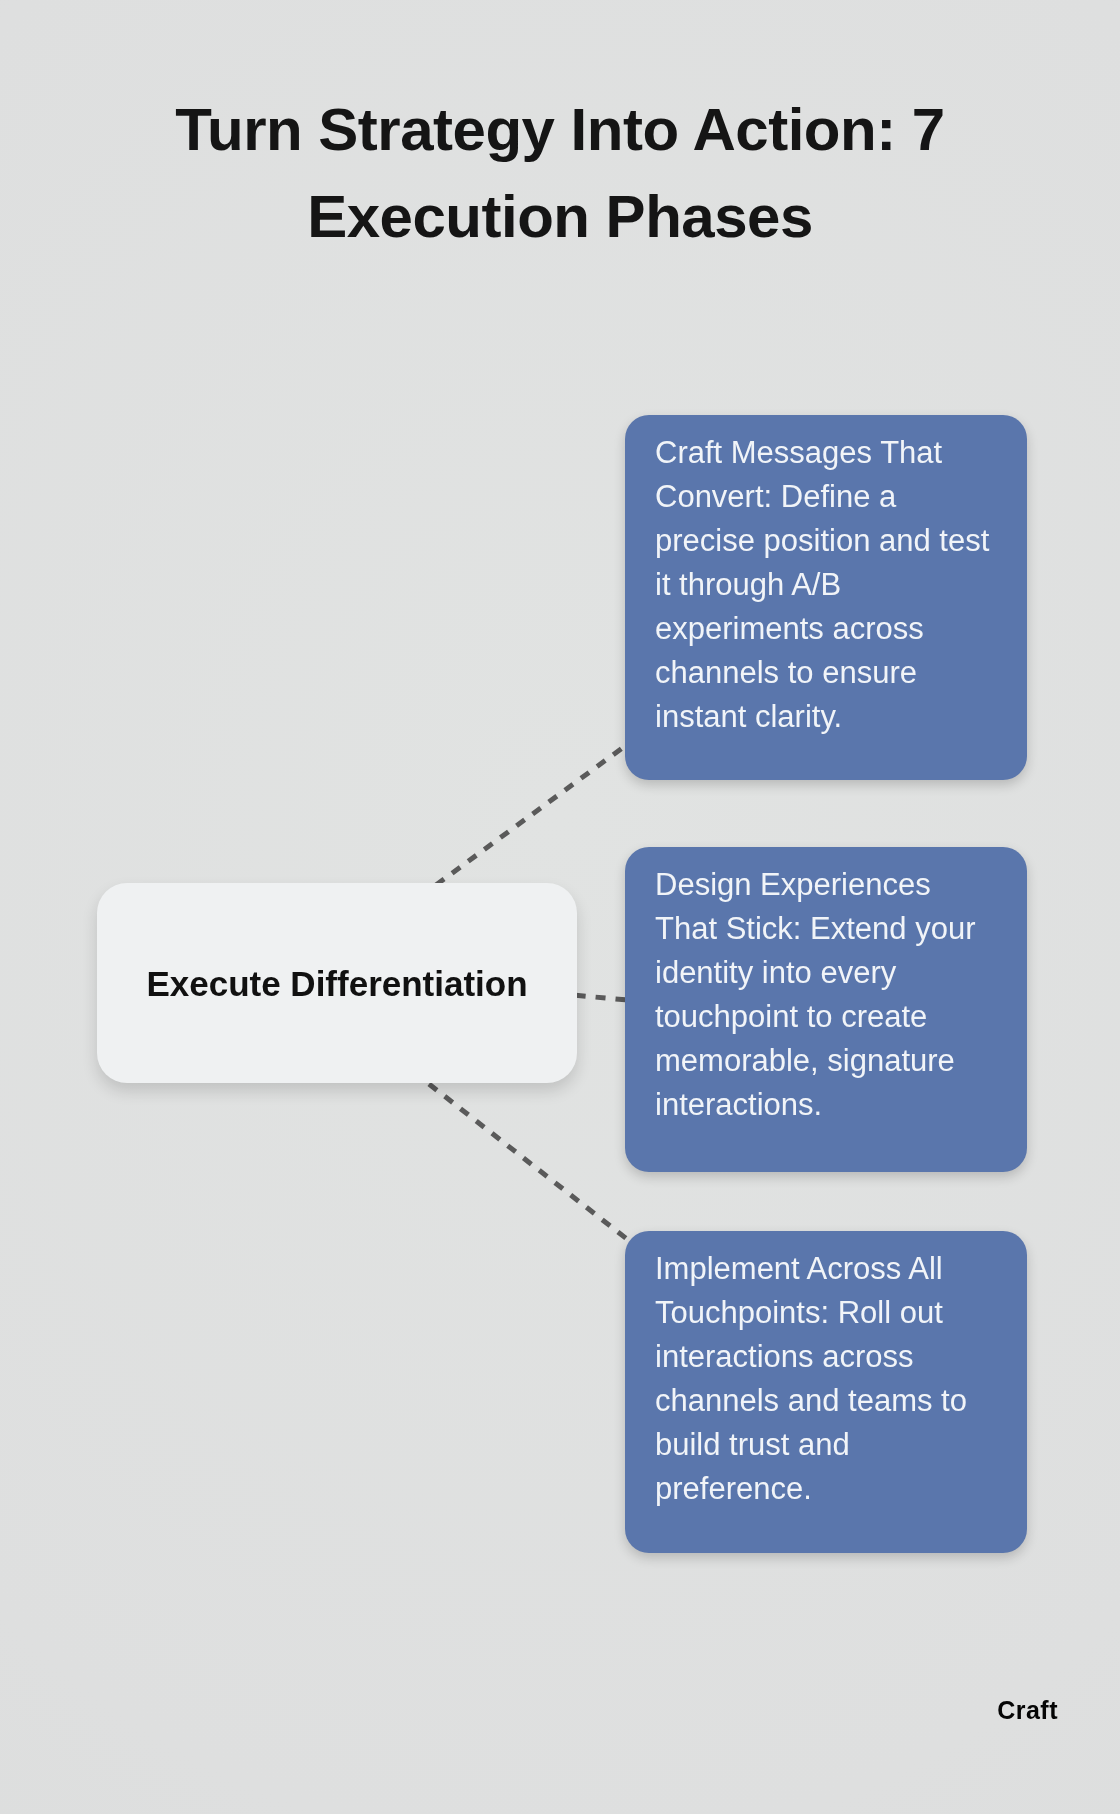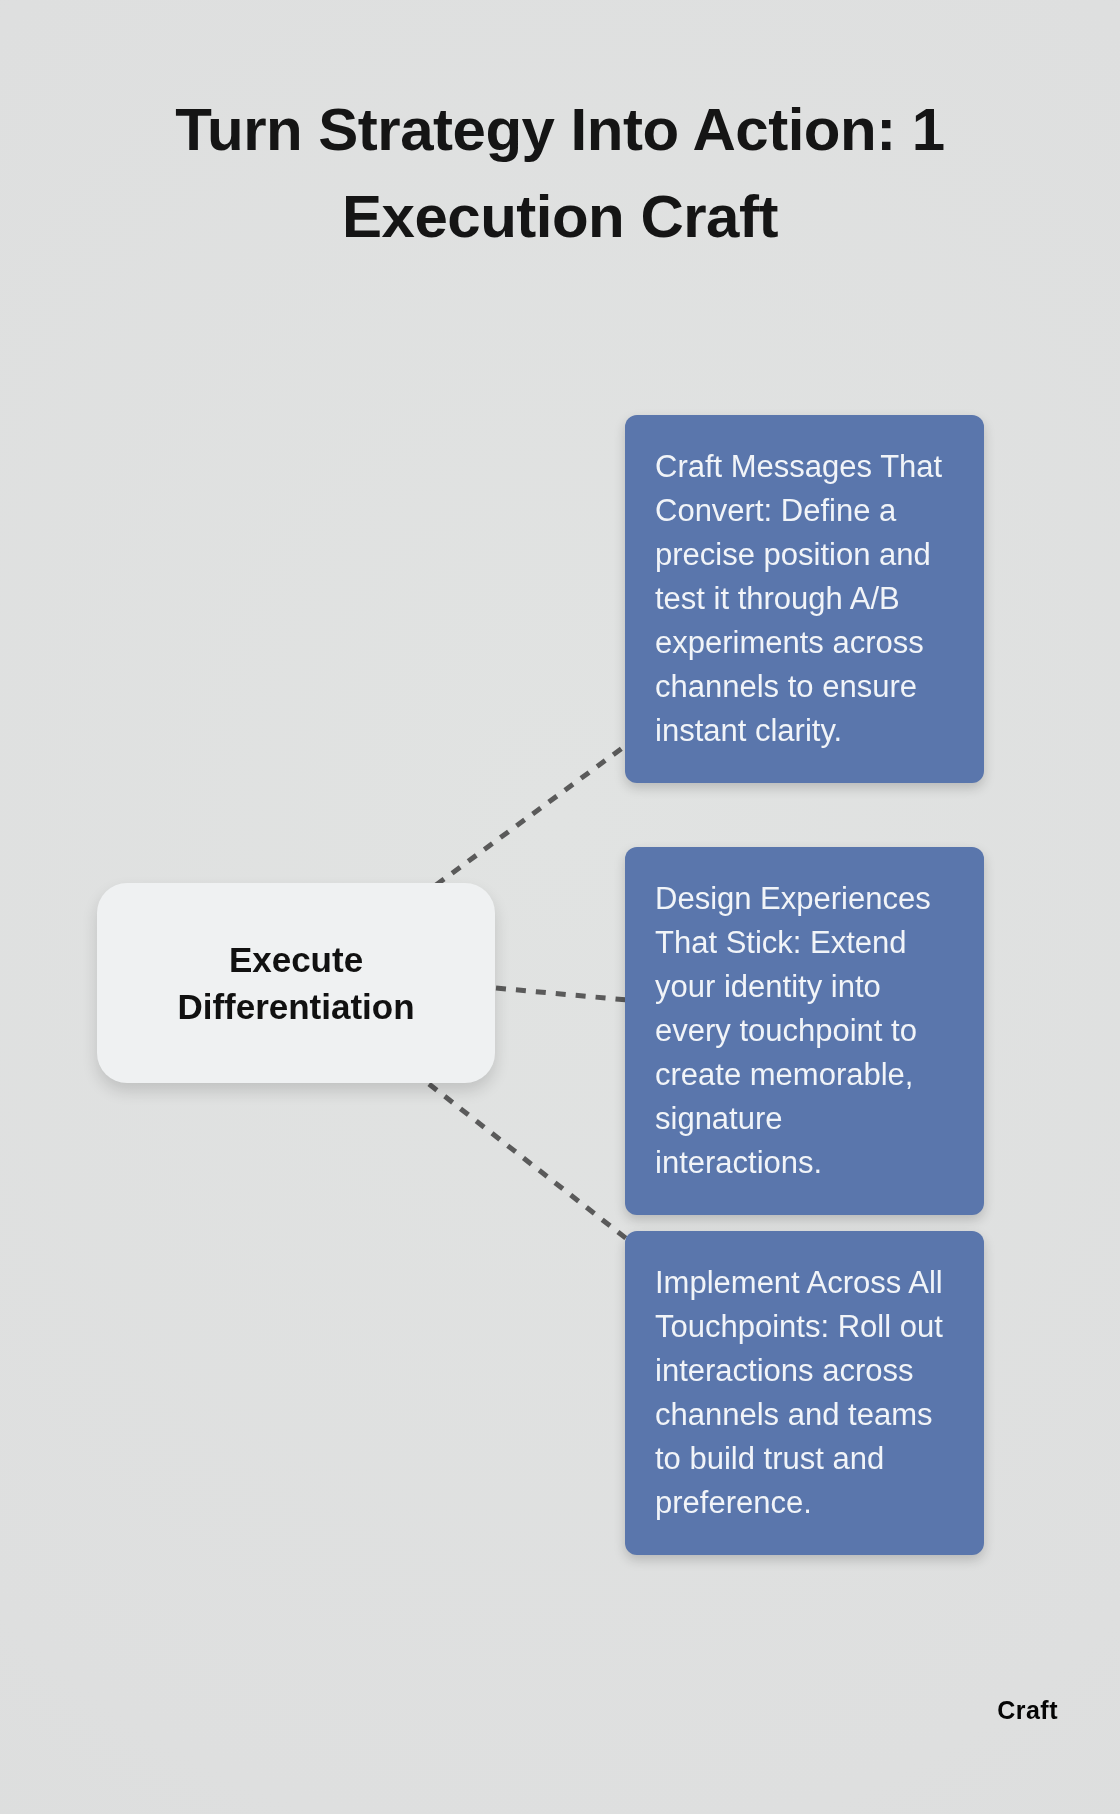--- a/index.html
+++ b/index.html
@@ -34,46 +34,46 @@
     left: 0;
     top: 0;
     width: 1120px;
     height: 1814px;
     pointer-events: none;
   }
   .center-node {
     position: absolute;
     left: 97px;
     top: 883px;
-    width: 398px;
+    width: 480px;
     height: 200px;
     background: #eff1f2;
     border-radius: 30px;
     box-shadow: 0 8px 16px rgba(0,0,0,0.14);
     display: flex;
     align-items: center;
     justify-content: center;
     text-align: center;
   }
   .center-node span {
     font-size: 35px;
     line-height: 47px;
     font-weight: 700;
     color: #111111;
     padding: 0 40px;
   }
   .phase-card {
     position: absolute;
     left: 625px;
-    width: 359px;
+    width: 402px;
     background: #5a76ac;
-    border-radius: 12px;
+    border-radius: 24px;
     box-shadow: 0 5px 12px rgba(0,0,0,0.18);
     box-sizing: border-box;
-    padding: 30px 30px;
+    padding: 16px 30px;
   }
   .phase-card p {
     margin: 0;
     font-size: 31px;
     line-height: 44px;
     font-weight: 400;
     color: #f1f4f8;
   }
   .phase-1 { top: 415px; min-height: 365px; }
   .phase-2 { top: 847px; min-height: 325px; }
@@ -86,21 +86,21 @@
     font-weight: 700;
     letter-spacing: 0.5px;
     color: #050505;
   }
 </style>
 </head>
 <body>
 
 <div class="page">
 
-  <h1 class="title"><span>Turn Strategy Into Action: 1</span><br><span>Execution Craft</span></h1>
+  <h1 class="title"><span>Turn Strategy Into Action: 7</span><br><span>Execution Phases</span></h1>
 
   <svg class="connectors" viewBox="0 0 1120 1814" xmlns="http://www.w3.org/2000/svg">
     <line x1="436" y1="885" x2="625" y2="746" stroke="#5a5a5a" stroke-width="5" stroke-dasharray="10 10"></line>
     <line x1="496" y1="988" x2="627" y2="1000" stroke="#5a5a5a" stroke-width="5" stroke-dasharray="10 10"></line>
     <line x1="429" y1="1084" x2="632" y2="1243" stroke="#5a5a5a" stroke-width="5" stroke-dasharray="10 10"></line>
   </svg>
 
   <div class="center-node">
     <span>Execute Differentiation</span>
   </div>

